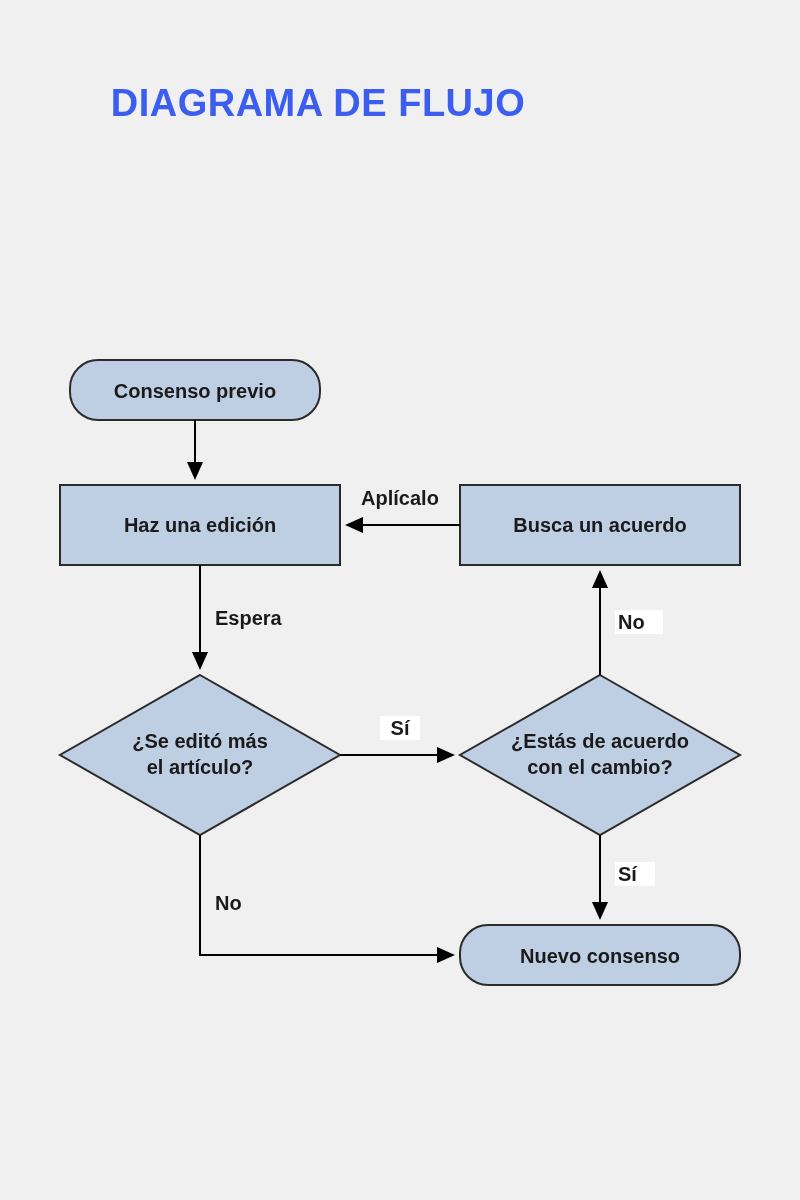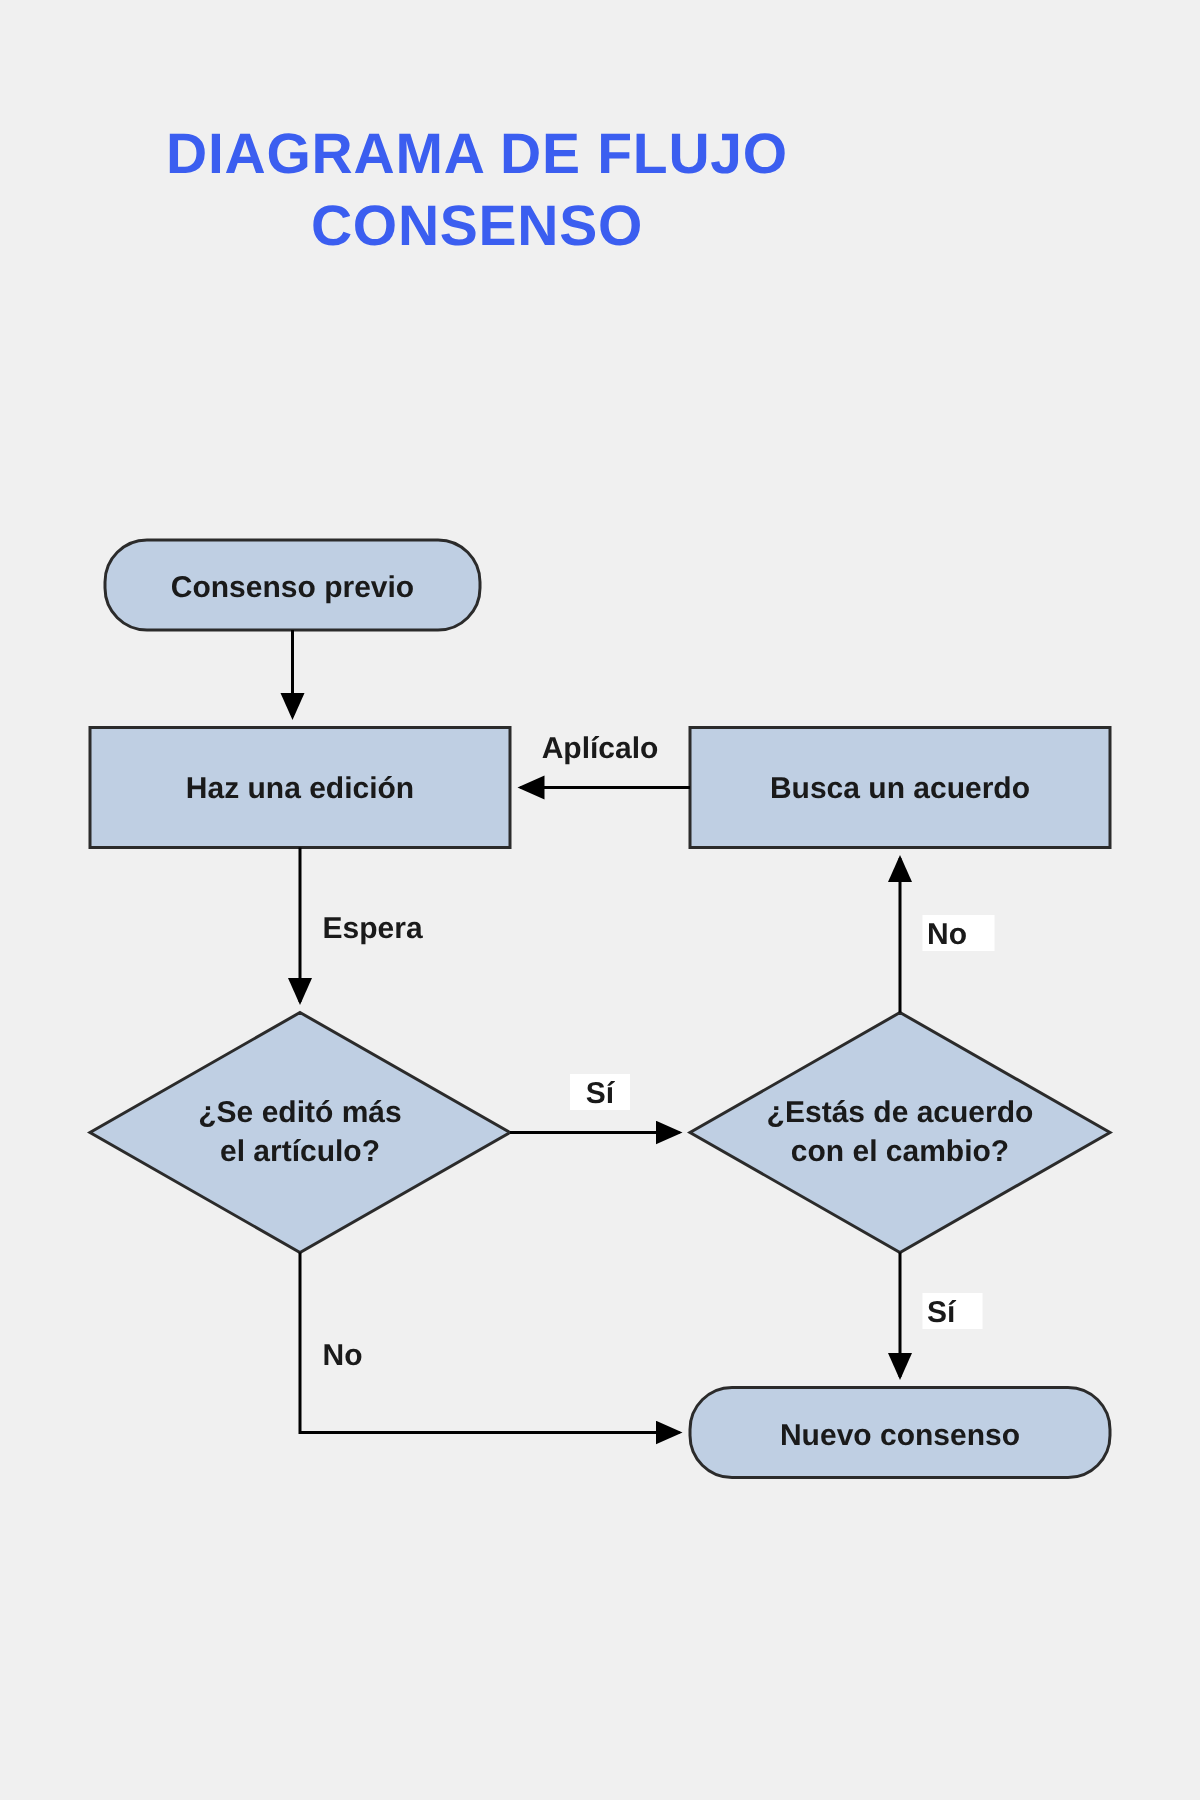--- a/index.html
+++ b/index.html
@@ -65,21 +65,20 @@
   }
   .edge-label-bg {
     fill: #fff;
   }
 </style>
 </head>
 <body>
 
 <div class="title">
   <span>DIAGRAMA DE FLUJO</span><br>
-  <span>CONSENSO</span>
 </div>
 
 <svg class="canvas" viewBox="0 0 800 1200">
   <defs>
     <marker id="arrow" markerWidth="10" markerHeight="10" refX="8" refY="4" orient="auto" markerUnits="strokeWidth">
       <path d="M0,0 L0,8 L9,4 z" fill="#000"></path>
     </marker>
   </defs>
 
   <g>

